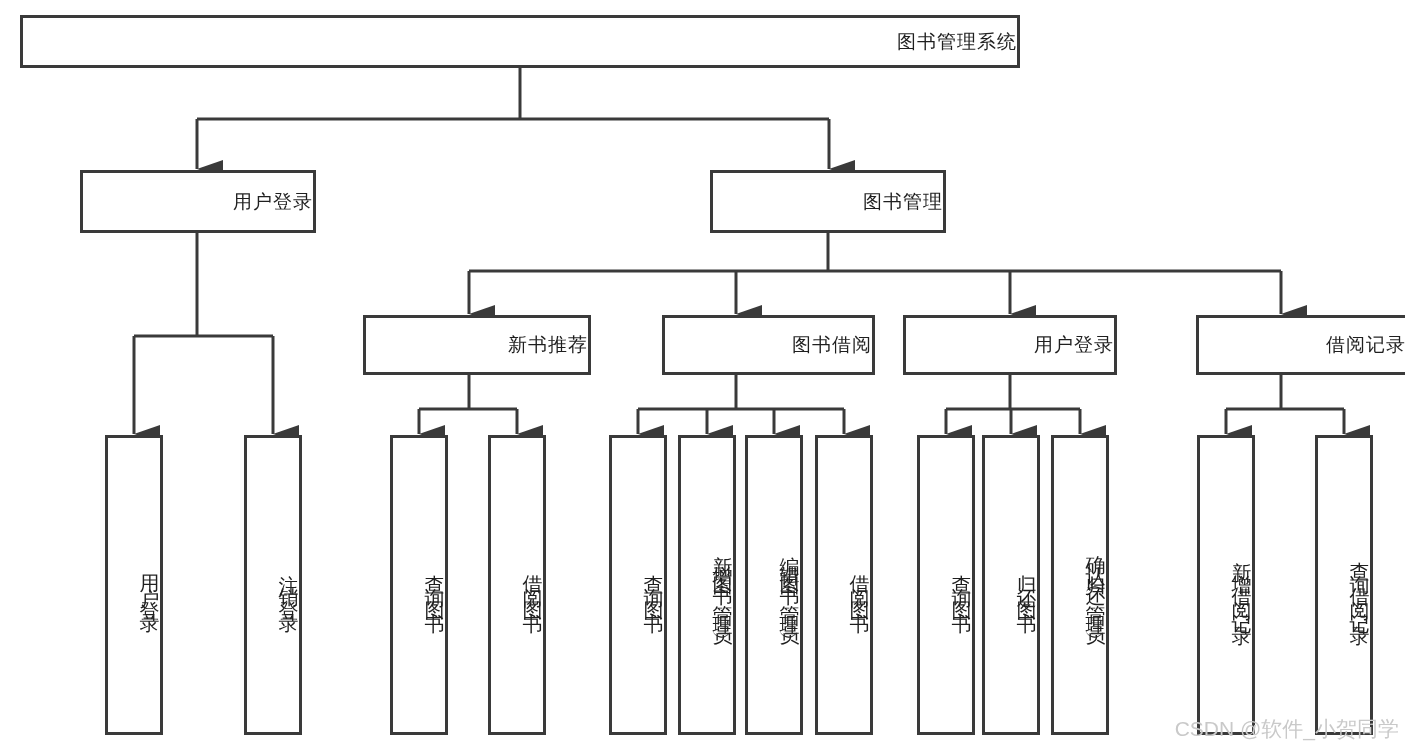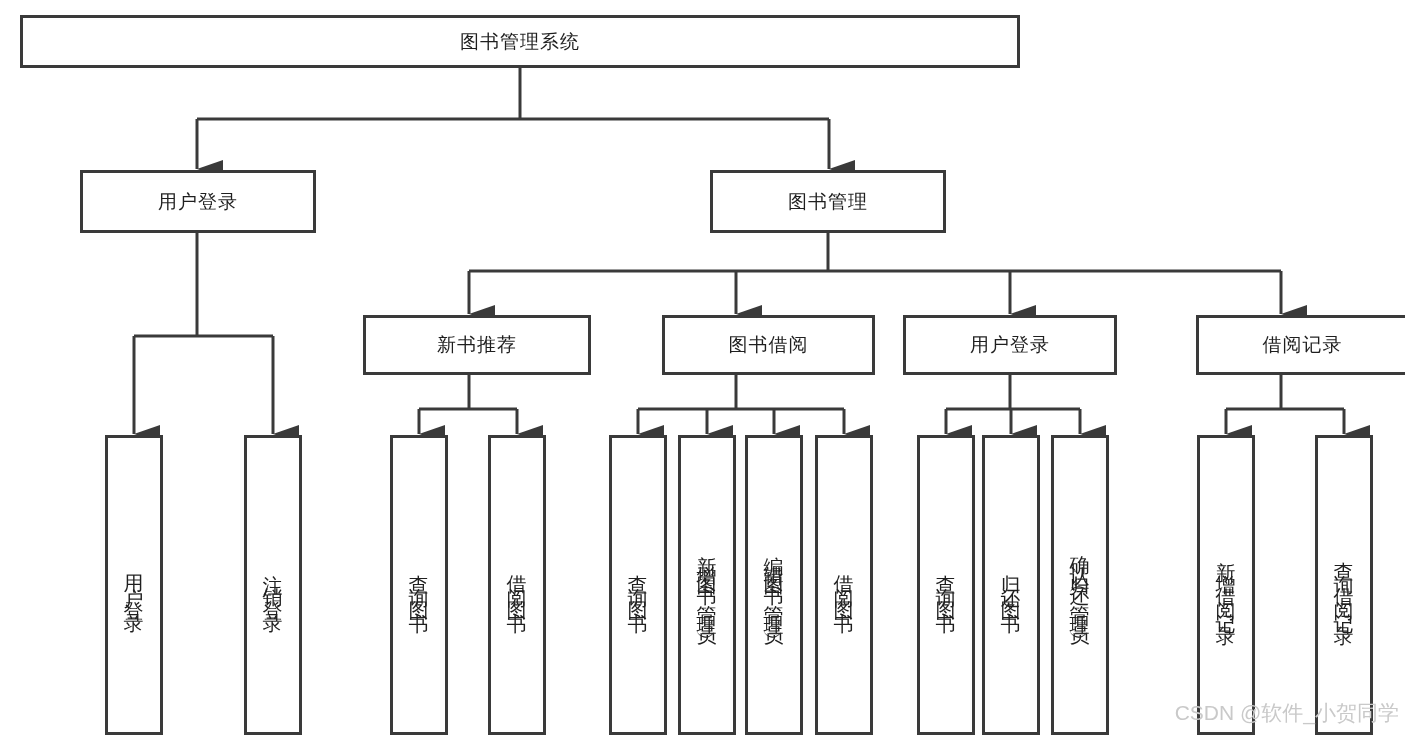--- a/index.html
+++ b/index.html
@@ -17,21 +17,21 @@
     width: 1405px; height: 747px;
     z-index: 1;
   }
   .node {
     position: absolute;
     box-sizing: border-box;
     border: 3px solid #3a3a3a;
     background: #ffffff;
     display: flex;
     align-items: center;
-    justify-content: center;
+    justify-content: flex-end;
     z-index: 2;
     color: #1f1f1f;
   }
   .node.h span {
     font-size: 19px;
     font-weight: 500;
     letter-spacing: 1px;
     white-space: nowrap;
   }
   .node.v span {
@@ -39,21 +39,21 @@
     text-orientation: mixed;
     font-size: 20px;
     font-weight: 500;
     letter-spacing: 13px;
     line-height: 1;
   }
   .node.v span.long { letter-spacing: 10px; }
   .watermark {
     position: absolute;
     right: 6px;
-    bottom: 20px;
+    bottom: 4px;
     z-index: 3;
     font-size: 21px;
     font-weight: 500;
     color: #c9c9c9;
     white-space: nowrap;
   }
 </style>
 </head>
 <body>
 

